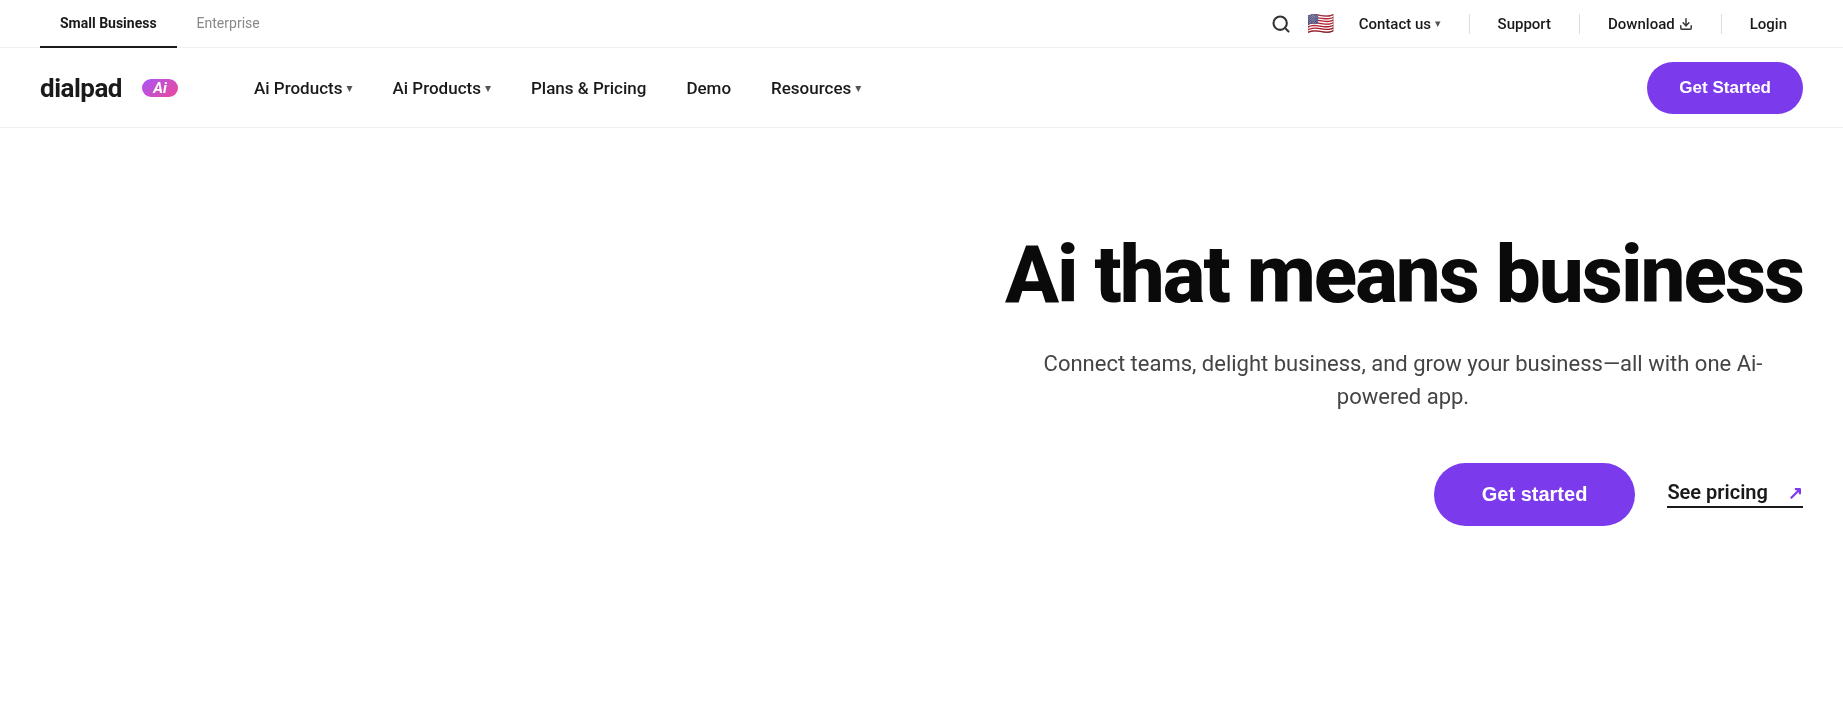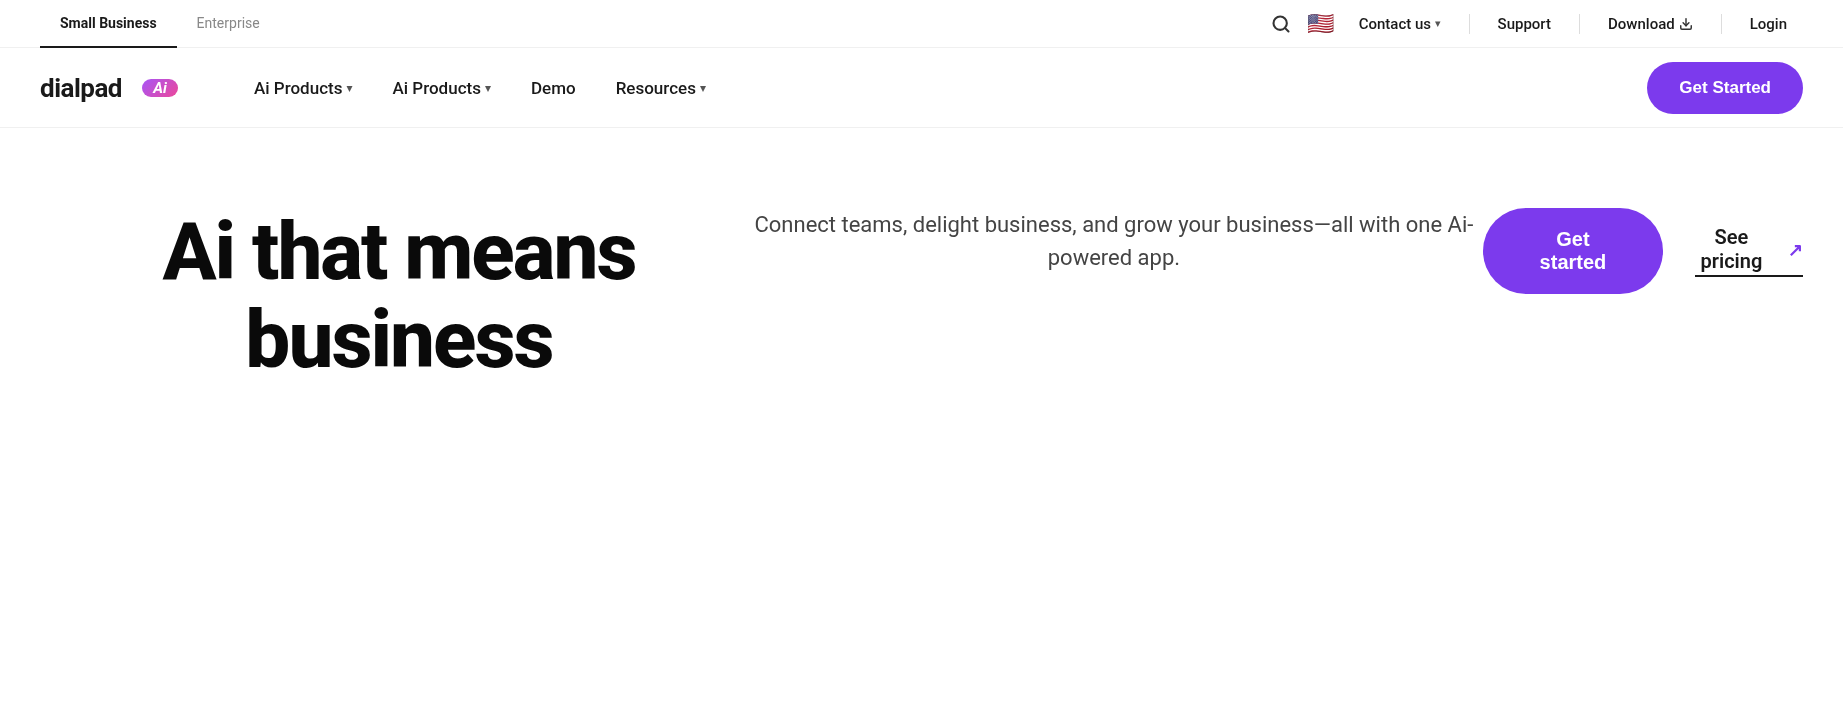--- a/index.html
+++ b/index.html
@@ -172,22 +172,22 @@
       padding: 16px 32px;
       font-size: 17px;
       font-weight: 600;
       cursor: pointer;
       white-space: nowrap;
     }
 
     
     .hero {
       display: flex;
-      flex-direction: row;
-      align-items: flex-start;
+      flex-direction: column;
+      align-items: flex-end;
       justify-content: center;
       padding: 80px 40px 60px;
       text-align: center;
       min-height: 480px;
       margin-left: 13px;
     }
 
     .hero-title {
       font-size: 80px;
       font-weight: 800;
@@ -302,20 +302,23 @@
   </div>
 
   <div class="nav-items">
     <div class="nav-item">
       <span>Ai Products</span>
       <span class="chevron">▾</span>
     </div>
     <div class="nav-item">
       <span>Ai Products</span>
       <span class="chevron">▾</span>
+    </div>
+    <div class="nav-item">
+      <span>Plans &amp; Pricing</span>
     </div>
     <div class="nav-item">
       <span>Demo</span>
     </div>
     <div class="nav-item">
       <span>Resources</span>
       <span class="chevron">▾</span>
     </div>
   </div>
 

